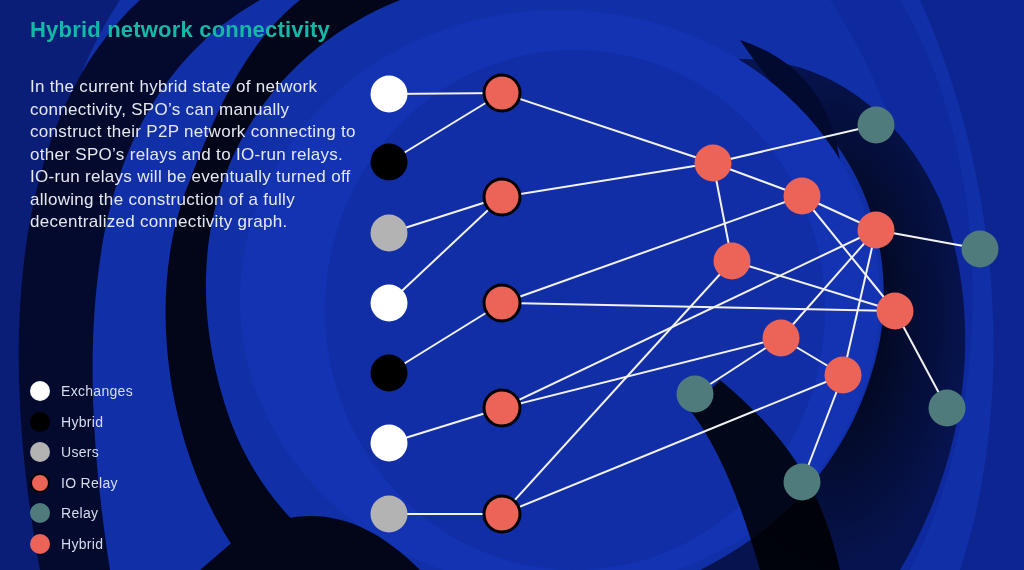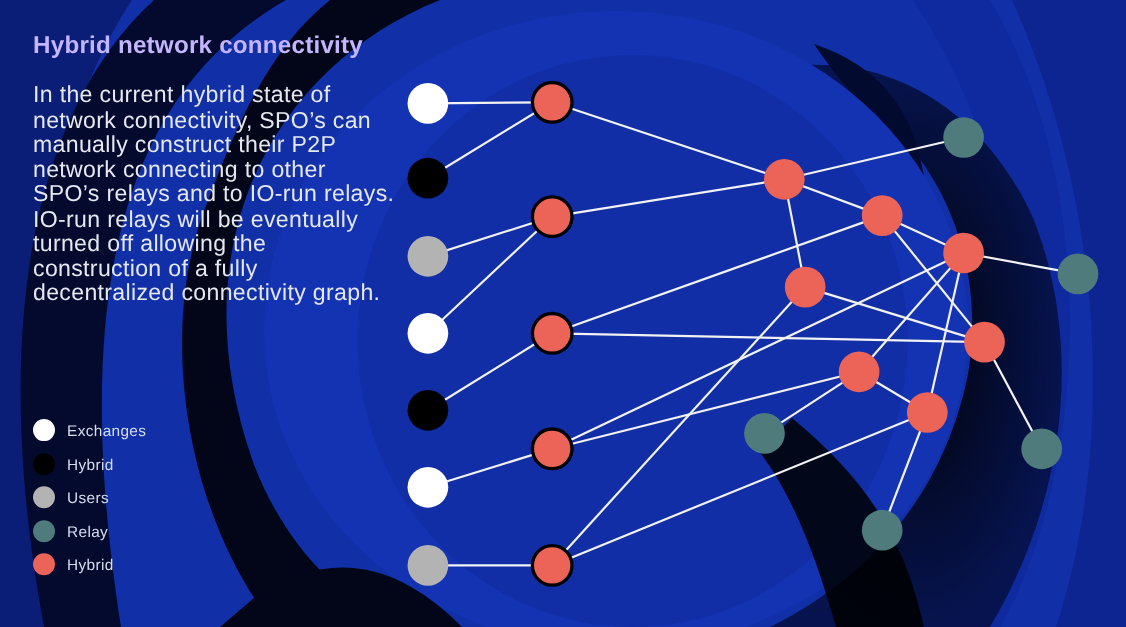--- a/index.html
+++ b/index.html
@@ -4,27 +4,27 @@
   <style>
     html, body { margin: 0; padding: 0; }
     body {
       width: 1024px; height: 570px; overflow: hidden; position: relative;
       background: #1130a8;
       font-family: "Liberation Sans", "DejaVu Sans", sans-serif;
     }
     #bg { position: absolute; left: 0; top: 0; width: 1024px; height: 570px; }
     #graph { position: absolute; left: 0; top: 0; width: 1024px; height: 570px; }
     .title {
-      position: absolute; left: 30px; top: 28px;
-      font-size: 22px; font-weight: bold; color: #c4b5fd; letter-spacing: 0.2px;
+      position: absolute; left: 30px; top: 17px;
+      font-size: 22px; font-weight: bold; color: #14b8a6; letter-spacing: 0.2px;
       margin: 0;
     }
     .body-text {
       position: absolute; left: 30px; top: 76px; width: 330px;
-      font-size: 21px; line-height: 22.5px; color: #e6e8f0;
+      font-size: 17px; line-height: 22.5px; color: #e6e8f0;
       letter-spacing: 0.3px;
     }
     .legend { position: absolute; left: 30px; top: 376px; }
     .legend-item { display: flex; align-items: center; height: 30.5px; }
     .legend-dot {
       width: 20px; height: 20px; border-radius: 50%; box-sizing: border-box;
       margin-right: 11px;
     }
     .legend-label { font-size: 14px; color: #d7dcee; letter-spacing: 0.3px; }
   </style>
@@ -124,20 +124,24 @@
   </div>
   <div class="legend-item">
     <span class="legend-dot" style="background: rgb(0, 0, 0);"></span>
     <span class="legend-label">Hybrid</span>
   </div>
   <div class="legend-item">
     <span class="legend-dot" style="background: rgb(179, 179, 179);"></span>
     <span class="legend-label">Users</span>
   </div>
   <div class="legend-item">
+    <span class="legend-dot" style="background: rgb(236, 99, 88); border: 2px solid rgb(0, 0, 0);"></span>
+    <span class="legend-label">IO Relay</span>
+  </div>
+  <div class="legend-item">
     <span class="legend-dot" style="background: rgb(79, 123, 124);"></span>
     <span class="legend-label">Relay</span>
   </div>
   <div class="legend-item">
     <span class="legend-dot" style="background: rgb(236, 99, 88);"></span>
     <span class="legend-label">Hybrid</span>
   </div>
 </div>
 
 </body></html>

